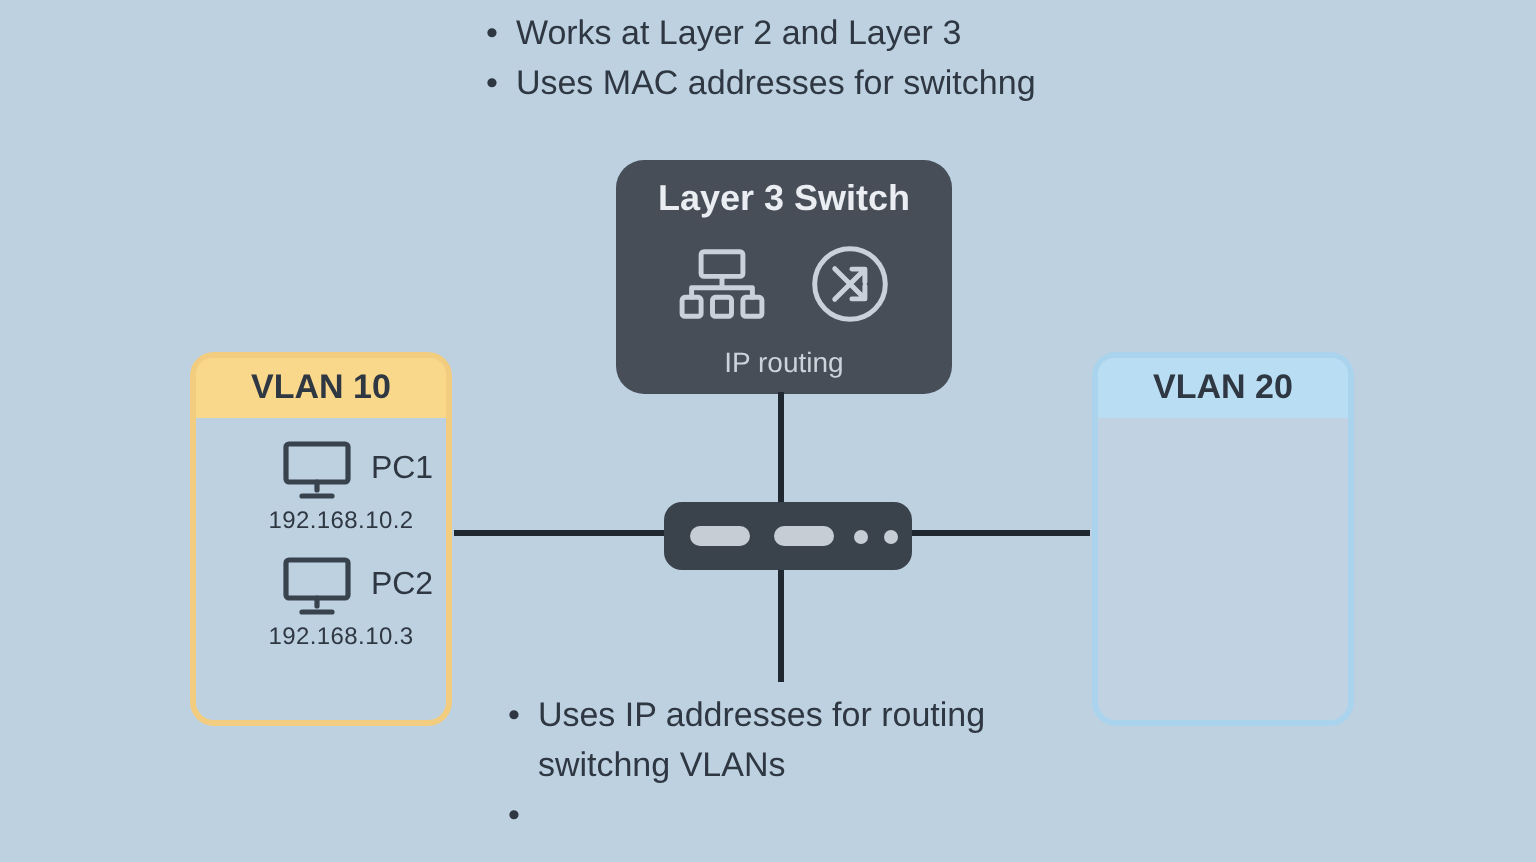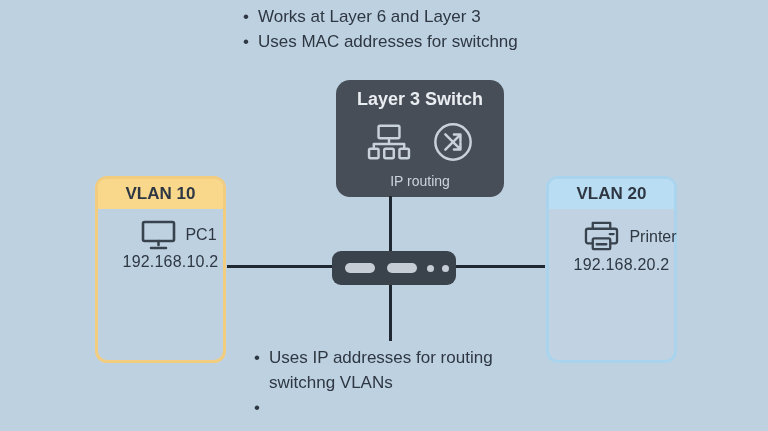--- a/index.html
+++ b/index.html
@@ -32,21 +32,20 @@
   .note .ntext{display:block;}
   .top-notes{left:243px;top:4px;}
   .bottom-notes{left:254px;top:345px;}
   .bottom-notes .ntext{max-width:250px;}
   
   .l3box{
     left:308px;top:80px;width:168px;height:117px;background:var(--l3bg);
     border-radius:14px;box-sizing:border-box;
     display:flex;flex-direction:column;align-items:center;justify-content:space-between;
     padding:9px 6px 8px;
-    margin-left:28px;
   }
   .l3-title{color:var(--l3title);font-weight:bold;font-size:18px;}
   .l3-icons{display:flex;align-items:center;gap:20px;color:var(--l3icon);}
   .l3-sub{color:var(--l3sub);font-size:14px;}
   
   .line{background:var(--line);}
   .line-h{left:227px;top:265px;width:318px;height:3px;}
   .line-v-top{left:389px;top:196px;width:3px;height:56px;}
   .line-v-bot{left:389px;top:284px;width:3px;height:57px;}
   
@@ -59,32 +58,32 @@
   .vlan{top:176px;width:131px;height:187px;border-radius:12px;box-sizing:border-box;}
   .vlan10{left:95px;border:3px solid var(--y-border);}
   .vlan20{left:546px;border:3px solid var(--b-border);background:rgba(255,255,255,0.06);}
   .vlan-header{height:30px;border-radius:8px 8px 0 0;display:flex;align-items:center;justify-content:center;
     font-weight:bold;font-size:17px;}
   .vlan10 .vlan-header{background:var(--y-head);}
   .vlan20 .vlan-header{background:var(--b-head);}
   .device{margin-top:11px;text-align:center;}
   .device-row{display:flex;align-items:center;justify-content:center;gap:9px;color:var(--icon-ink);margin-left:37px;}
   .device-name{font-size:16px;color:var(--ink);}
-  .device-ip{font-size:16px;margin-top:3px;letter-spacing:.2px;margin-left:20px;}
+  .device-ip{font-size:12px;margin-top:3px;letter-spacing:.2px;margin-left:20px;}
   .icon{display:inline-flex;line-height:0;}
 </style>
 </head>
 <body>
 
 <div id="scene">
 
   <div class="abs notes top-notes">
     <div class="note">
       <span class="bullet">•</span>
-      <span class="ntext">Works at Layer 6 and Layer 3</span>
+      <span class="ntext">Works at Layer 2 and Layer 3</span>
     </div>
     <div class="note">
       <span class="bullet">•</span>
       <span class="ntext">Uses MAC addresses for switchng</span>
     </div>
   </div>
 
   <div class="abs l3box">
     <div class="l3-title">Layer 3 Switch</div>
     <div class="l3-icons">
@@ -127,40 +126,35 @@
           <svg width="35" height="30" viewBox="0 0 35 30" fill="none" stroke="currentColor" stroke-width="2.6" stroke-linecap="round" stroke-linejoin="round">
             <rect x="2" y="2" width="31" height="19" rx="1.5"></rect>
             <path d="M17.5 21 v4 M10 28 h15"></path>
           </svg>
         </span>
         <span class="device-name">PC1</span>
       </div>
       <div class="device-ip">192.168.10.2</div>
     </div>
     <div class="device">
+      <div class="device-row">
+        <span class="icon">
+          <svg width="35" height="30" viewBox="0 0 35 30" fill="none" stroke="currentColor" stroke-width="2.6" stroke-linecap="round" stroke-linejoin="round">
+            <rect x="2" y="2" width="31" height="19" rx="1.5"></rect>
+            <path d="M17.5 21 v4 M10 28 h15"></path>
+          </svg>
+        </span>
+        <span class="device-name">PC2</span>
+      </div>
+      <div class="device-ip">192.168.10.3</div>
     </div>
   </div>
 
   <div class="abs vlan vlan20">
     <div class="vlan-header">VLAN 20</div>
-    <div class="device">
-      <div class="device-row">
-        <span class="icon">
-          <svg width="37" height="33" viewBox="0 0 38 34" fill="none" stroke="currentColor" stroke-width="2.4" stroke-linecap="round" stroke-linejoin="round">
-            <path d="M10 9 V3 h18 v6"></path>
-            <rect x="3" y="9" width="32" height="15" rx="2"></rect>
-            <path d="M27.5 14.5 h4"></path>
-            <rect x="10" y="19" width="18" height="11" rx="1.5" style="fill:var(--bg)"></rect>
-            <path d="M14 25 h10"></path>
-          </svg>
-        </span>
-        <span class="device-name">Printer</span>
-      </div>
-      <div class="device-ip">192.168.20.2</div>
-    </div>
   </div>
 
   <div class="abs notes bottom-notes">
     <div class="note">
       <span class="bullet">•</span>
       <span class="ntext">Uses IP addresses for routing switchng VLANs</span>
     </div>
     <div class="note">
       <span class="bullet">•</span>
     </div>

